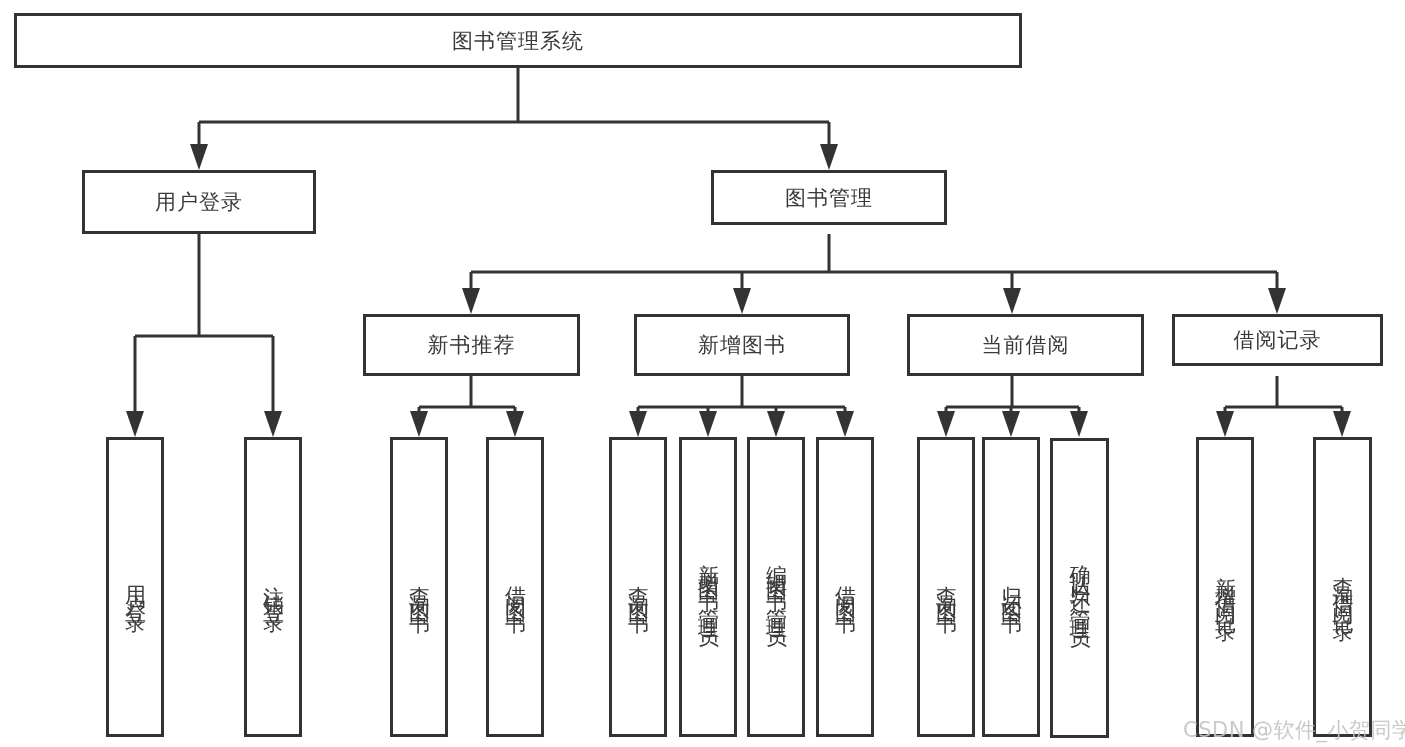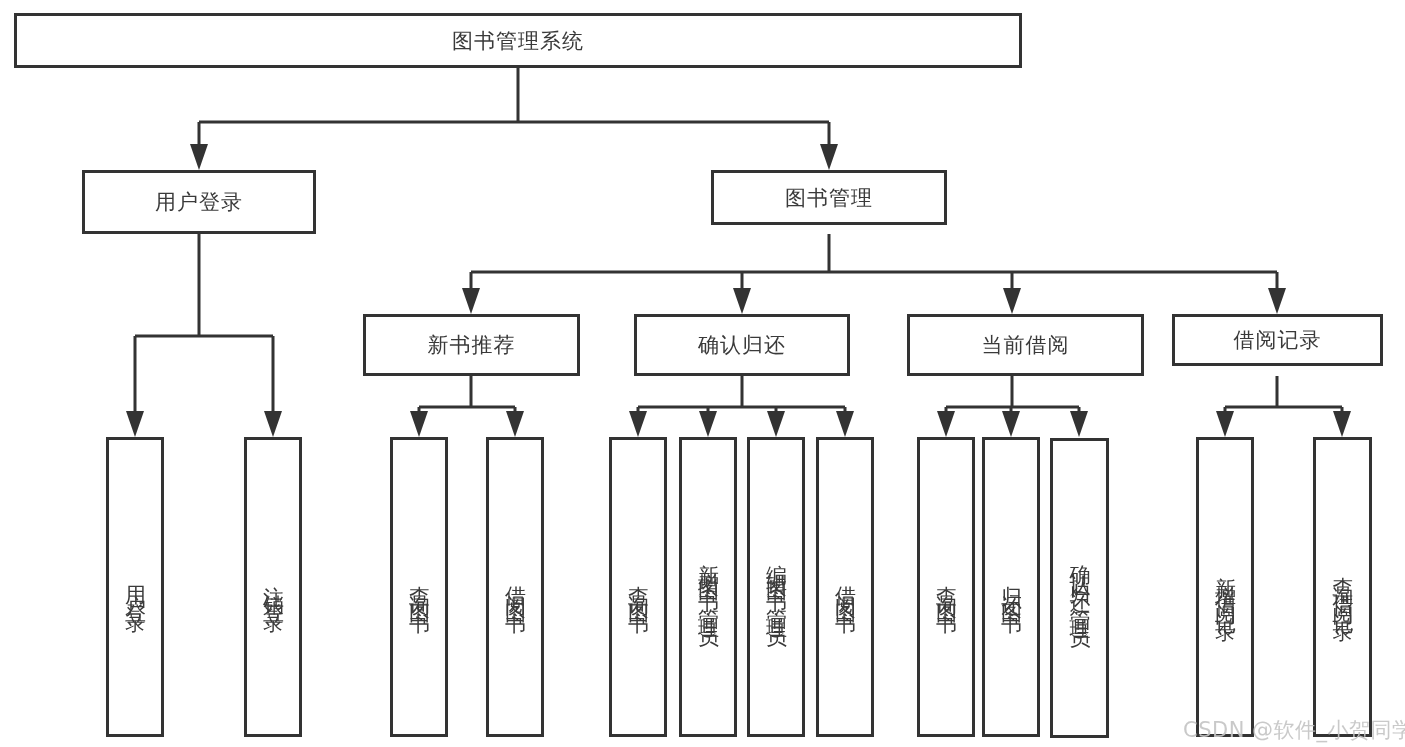--- a/index.html
+++ b/index.html
@@ -95,21 +95,21 @@
     <span class="lbl">用户登录</span>
   </div>
   <div class="node h" style="left:711px;top:170px;width:236px;height:55px;">
     <span class="lbl">图书管理</span>
   </div>
 
   <div class="node h" style="left:363px;top:314px;width:217px;height:62px;">
     <span class="lbl">新书推荐</span>
   </div>
   <div class="node h" style="left:634px;top:314px;width:216px;height:62px;">
-    <span class="lbl">确认归还</span>
+    <span class="lbl">新增图书</span>
   </div>
   <div class="node h" style="left:907px;top:314px;width:237px;height:62px;">
     <span class="lbl">当前借阅</span>
   </div>
   <div class="node h" style="left:1172px;top:314px;width:211px;height:52px;">
     <span class="lbl">借阅记录</span>
   </div>
 
   <div class="node v" style="left:106px;top:437px;width:58px;height:300px;">
     <span class="lbl">用户登录</span>

